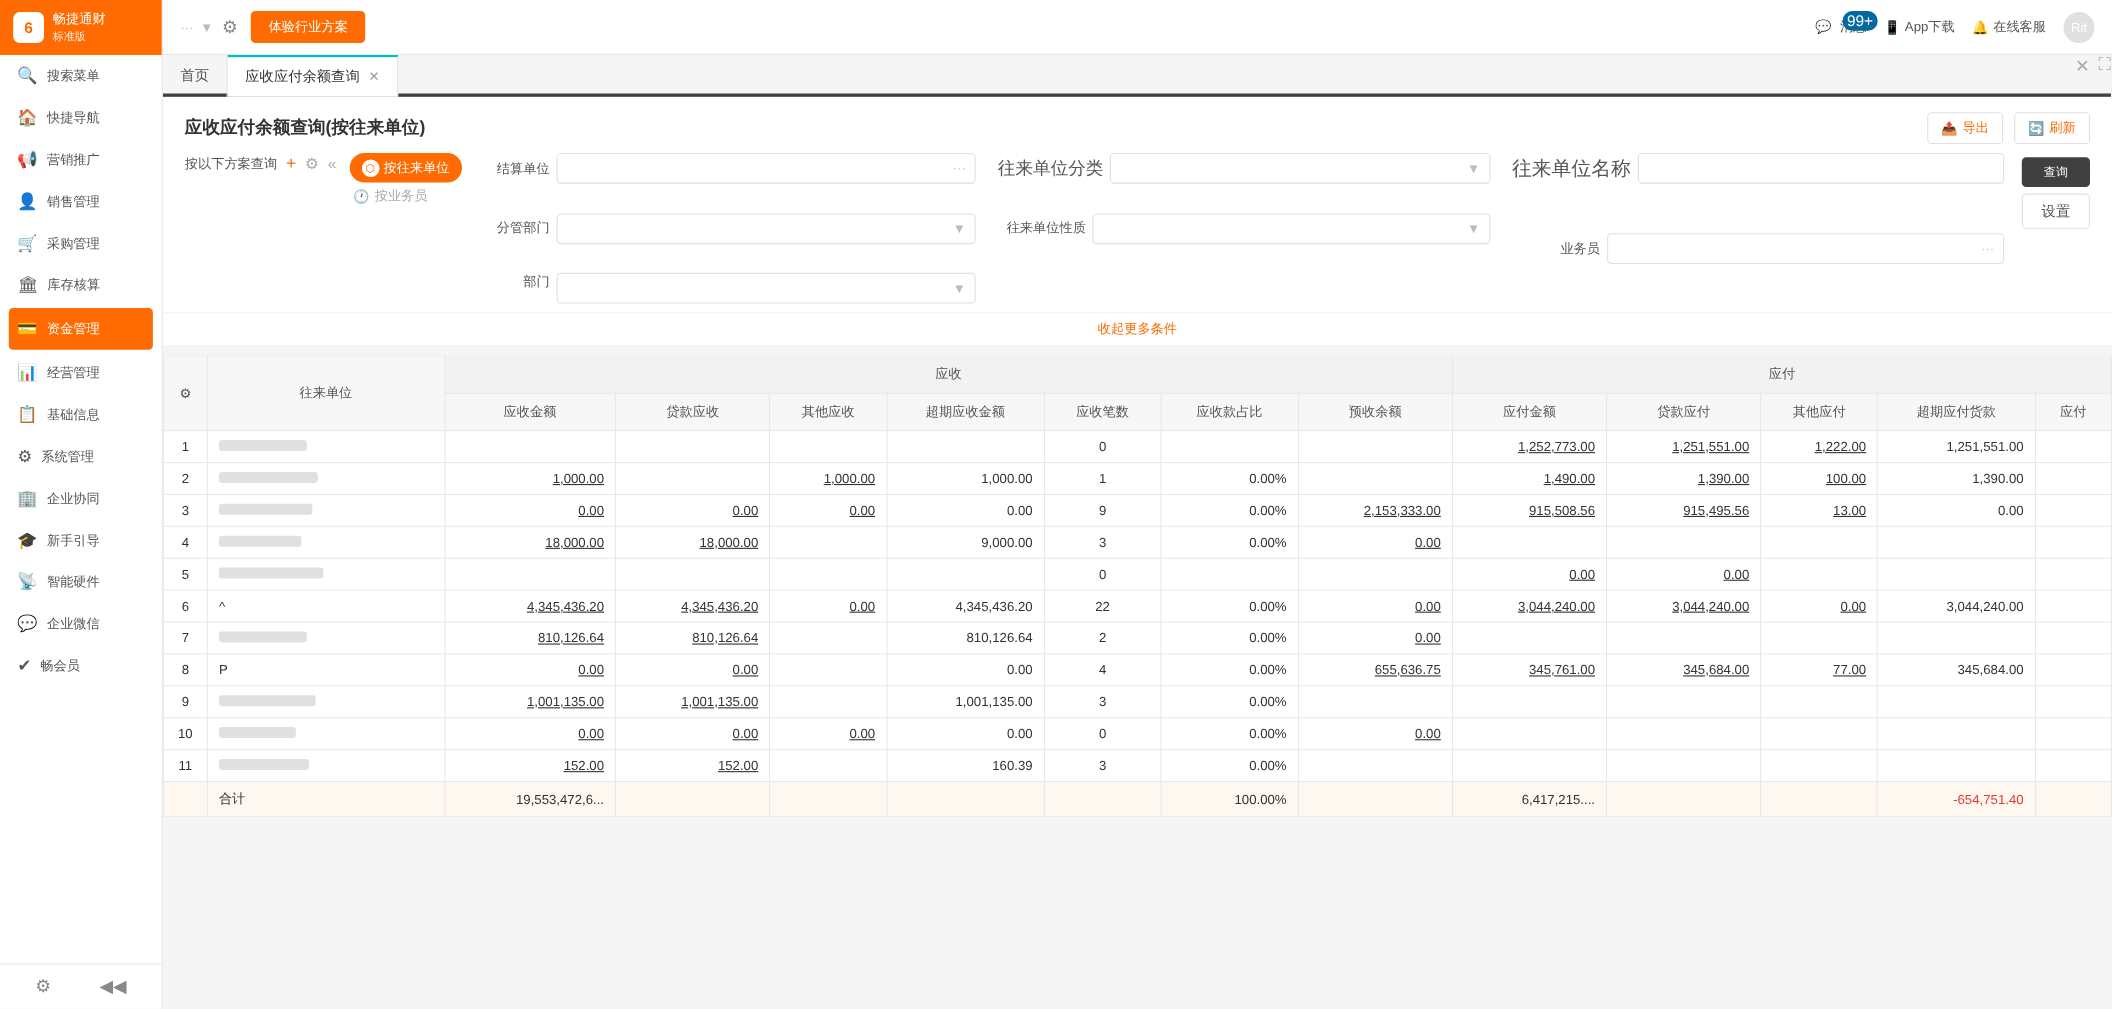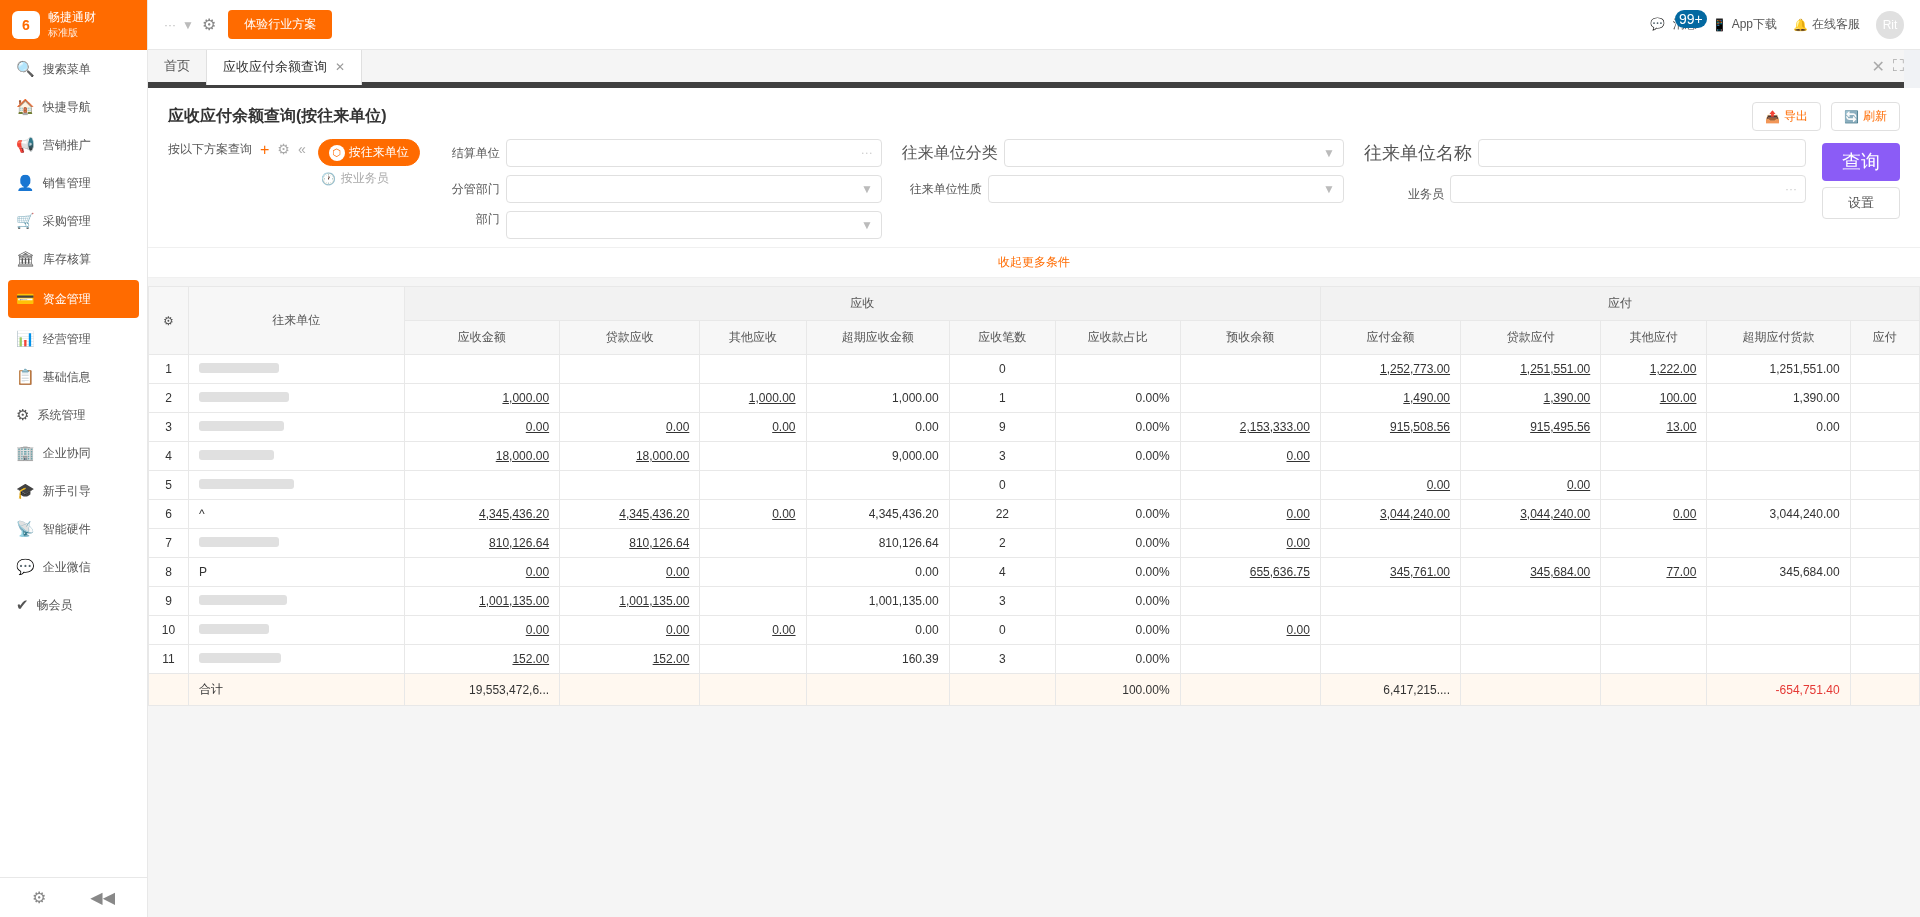--- a/index.html
+++ b/index.html
@@ -54,23 +54,23 @@
       padding: 1px 4px; min-width: 18px; text-align: center;
     }
     .topbar-right .action { cursor: pointer; color: #555; display: flex; align-items: center; gap: 4px; font-size: 12px; }
     .topbar-avatar {
       width: 28px; height: 28px; border-radius: 50%; background: #e0e0e0;
       display: flex; align-items: center; justify-content: center; color: #fff; font-size: 12px;
     }
 
     
     .tabs-bar {
-      position: fixed; left: 148px; top: 50px; right: 16px; height: 38px;
-      background: #f5f5f5; display: flex; align-items: center;
-      border-bottom: 6px solid #404040; z-index: 98;
+      position: fixed; left: 148px; top: 50px; right: 1px; height: 38px;
+      background: #f5f5f5; display: flex; align-items: flex-start;
+      border-bottom: 3px solid #404040; z-index: 98;
     }
     .tab {
       height: 38px; display: flex; align-items: center; padding: 0 16px;
       cursor: pointer; font-size: 13px; color: #555; border-right: 1px solid #e0e0e0;
     }
     .tab.active { background: #fff; color: #333; font-weight: 500; border-top: 2px solid #00bcd4; }
     .tab .tab-close { margin-left: 8px; color: #999; font-size: 12px; }
 
     
     .main-content {
@@ -91,22 +91,22 @@
     .scheme-item {
       display: flex; align-items: center; gap: 4px; background: #fff7f0;
       border: 1px solid #ffcc99; border-radius: 14px; padding: 4px 10px; color: #ff6b00;
       font-size: 12px; cursor: pointer;
     }
     .scheme-item.active { background: #ff6b00; color: #fff; border-color: #ff6b00; }
     .scheme-item2 { display: flex; align-items: center; gap: 4px; color: #aaa; font-size: 12px; cursor: pointer; margin-left: 4px; }
 
     
     .query-btn {
-      background: #8b5cf6; color: #fff; border: none; border-radius: 4px;
-      padding: 6px 20px; cursor: pointer; font-size: 19px;
+      background: #404040; color: #fff; border: none; border-radius: 4px;
+      padding: 6px 20px; cursor: pointer; font-size: 11px;
     }
     .settings-btn {
       background: #fff; color: #555; border: 1px solid #e0e0e0; border-radius: 4px;
       padding: 6px 16px; cursor: pointer; font-size: 13px;
     }
 
     
     .table-container {
       background: #fff; margin: 8px 0 0 0; overflow-x: auto;
     }
@@ -336,21 +336,21 @@
               <span class="arrow">▼</span>
           </div>
         </div>
         <div style="display:flex;align-items:center;gap:6px;">
           <label style="color:#555;font-size:12px;min-width:80px;text-align:right">往来单位性质</label>
           <div class="filter-field" style="flex:1">
             <span></span>
               <span class="arrow">▼</span>
           </div>
         </div>
-        <div style="display:flex;align-items:flex-end;gap:6px;">
+        <div style="display:flex;align-items:center;gap:6px;margin-top:37px;">
           <label style="color:#555;font-size:12px;min-width:80px;text-align:right">业务员</label>
           <div class="filter-field" style="flex:1">
             <span></span>
               <span class="dots">···</span>
           </div>
         </div>
 
         <div style="display:flex;align-items:flex-start;gap:6px;">
           <label style="color:#555;font-size:12px;min-width:60px;text-align:right">部门</label>
           <div class="filter-field" style="flex:1">

